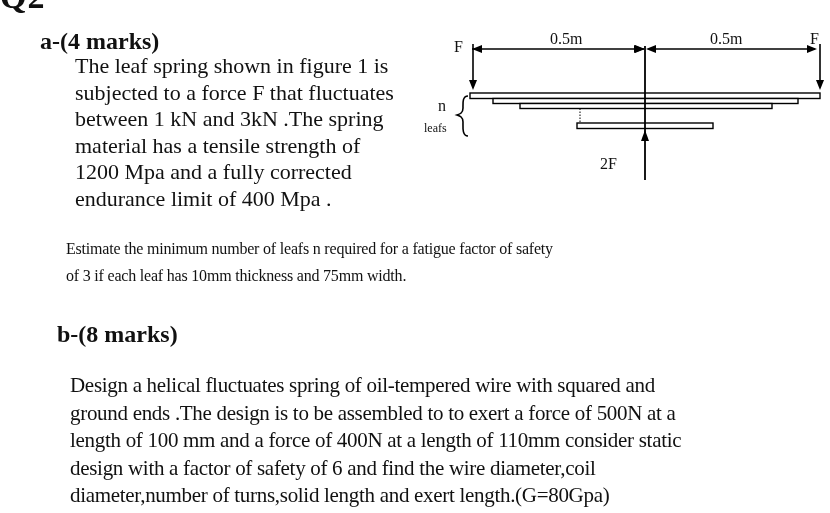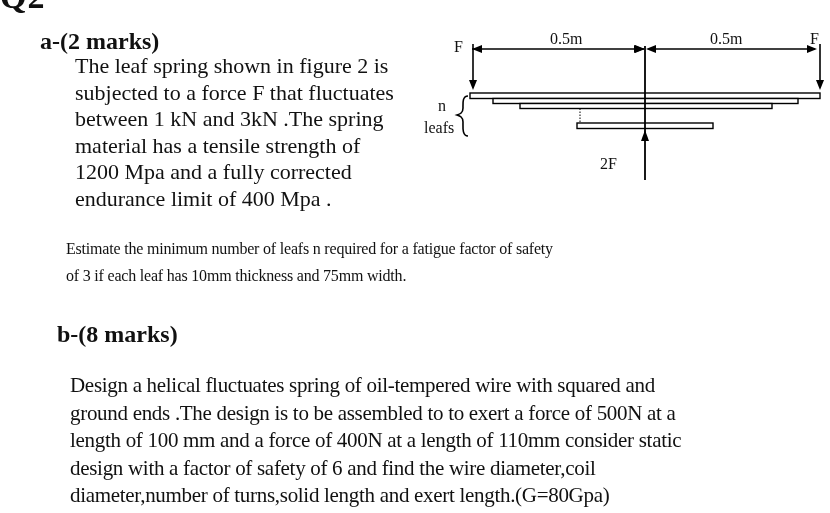--- a/index.html
+++ b/index.html
@@ -19,24 +19,24 @@
   .para-est { left: 66px; top: 235px; font-size: 16px; line-height: 27px; letter-spacing: -0.2px; }
   .para-b { left: 70px; top: 372px; font-size: 21px; line-height: 27.5px; letter-spacing: -0.3px; }
   .diagram { position: absolute; left: 410px; top: 0; width: 420px; height: 200px; }
   .dlabel { position: absolute; font-size: 16px; line-height: 18px; white-space: nowrap; }
 </style>
 </head>
 <body>
 
 <div class="abs q-head">Q2</div>
 
-<div class="abs heading" style="left:40px; top:27px;">a-(2 marks)</div>
+<div class="abs heading" style="left:40px; top:27px;">a-(4 marks)</div>
 
 <div class="abs para-a">
-  <div>The leaf spring shown in figure 2 is</div>
+  <div>The leaf spring shown in figure 1 is</div>
   <div>subjected to a force F that fluctuates</div>
   <div>between 1 kN and  3kN .The spring</div>
   <div>material has a tensile strength of</div>
   <div>1200 Mpa and a fully corrected</div>
   <div>endurance limit of 400 Mpa .</div>
 </div>
 
 <div class="diagram">
   <svg width="420" height="200" viewBox="0 0 420 200">
     <defs>
@@ -69,21 +69,21 @@
     <path d="M235,130 L231,141 L239,141 Z" fill="#000"></path>
 
     <path d="M58,96 C52,96 53,104 53,108 C53,113 50,114 47,115 C50,116 53,117 53,122 C53,127 52,136 58,136" fill="none" stroke="#000" stroke-width="1.6"></path>
   </svg>
 
   <div class="dlabel" style="left:44px; top:38px;">F</div>
   <div class="dlabel" style="left:140px; top:30px;">0.5m</div>
   <div class="dlabel" style="left:300px; top:30px;">0.5m</div>
   <div class="dlabel" style="left:400px; top:30px;">F</div>
   <div class="dlabel" style="left:28px; top:97px;">n</div>
-  <div class="dlabel" style="left:14px; top:119px; font-size:16px;">leafs</div>
+  <div class="dlabel" style="left:14px; top:119px; font-size:12px;">leafs</div>
   <div class="dlabel" style="left:190px; top:155px;">2F</div>
 </div>
 
 <div class="abs para-est">
   <div>Estimate the minimum number of leafs  n required for a fatigue factor of safety</div>
   <div>of  3 if each leaf has  10mm thickness and  75mm width.</div>
 </div>
 
 <div class="abs heading" style="left:57px; top:320px;">b-(8 marks)</div>
 

